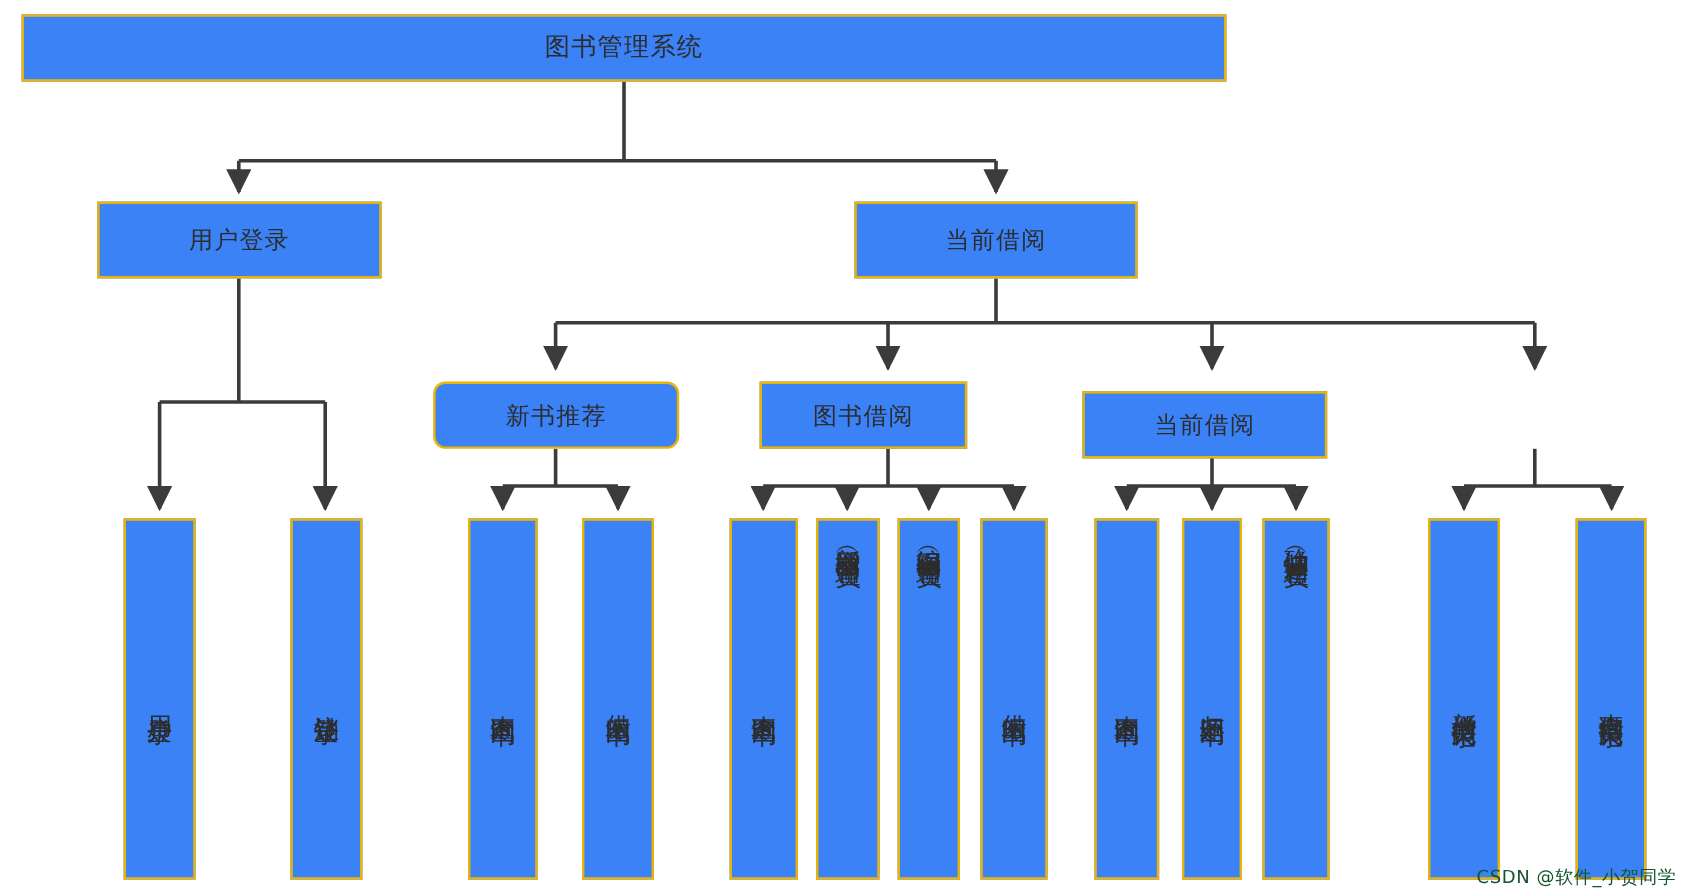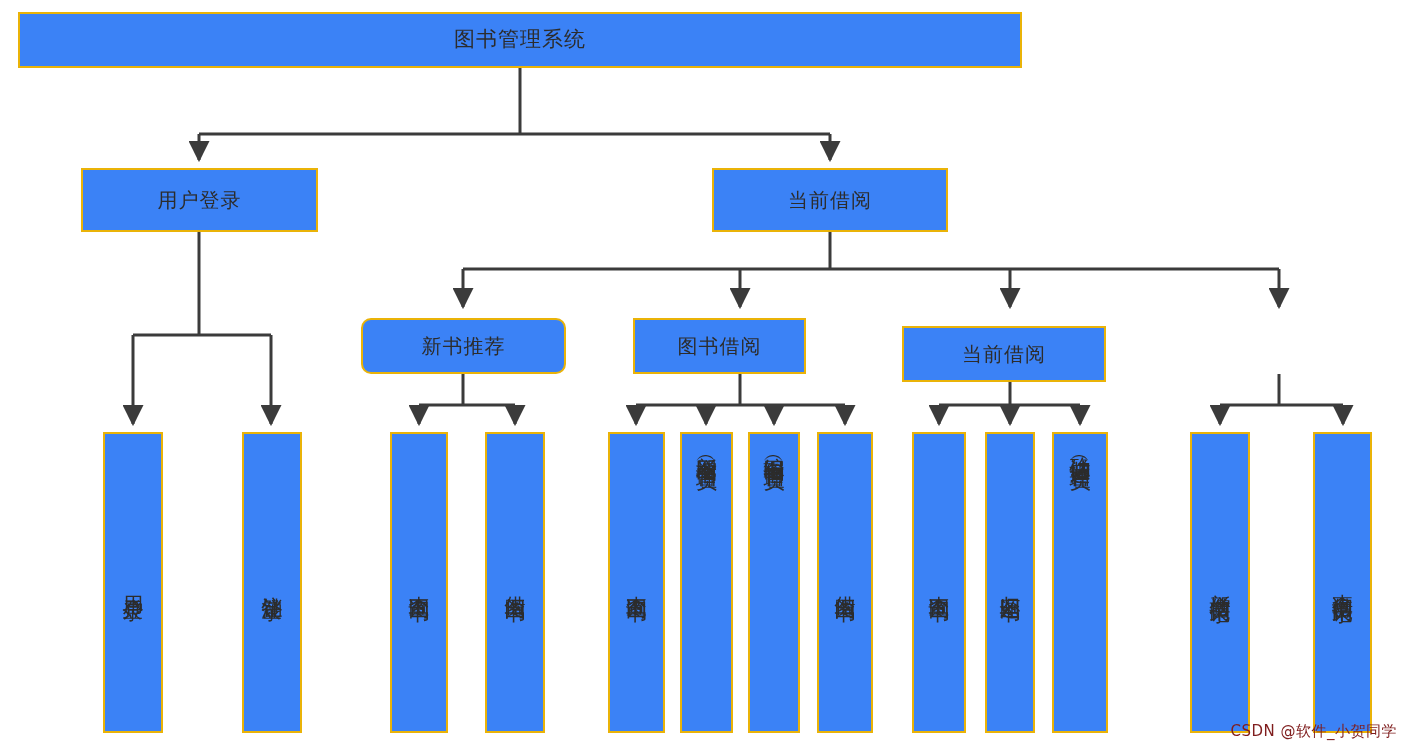--- a/index.html
+++ b/index.html
@@ -64,21 +64,21 @@
   }
   .node.vertical.centered {
     align-items: center;
     padding-top: 0;
   }
   #watermark {
     position: absolute;
     right: 8px;
     bottom: 6px;
     font-size: 15px;
-    color: #7f1d1d;
+    color: #14532d;
     letter-spacing: 0.5px;
     z-index: 5;
     white-space: nowrap;
   }
 </style>
 </head>
 <body>
 
 <div id="diagram-root">
 

